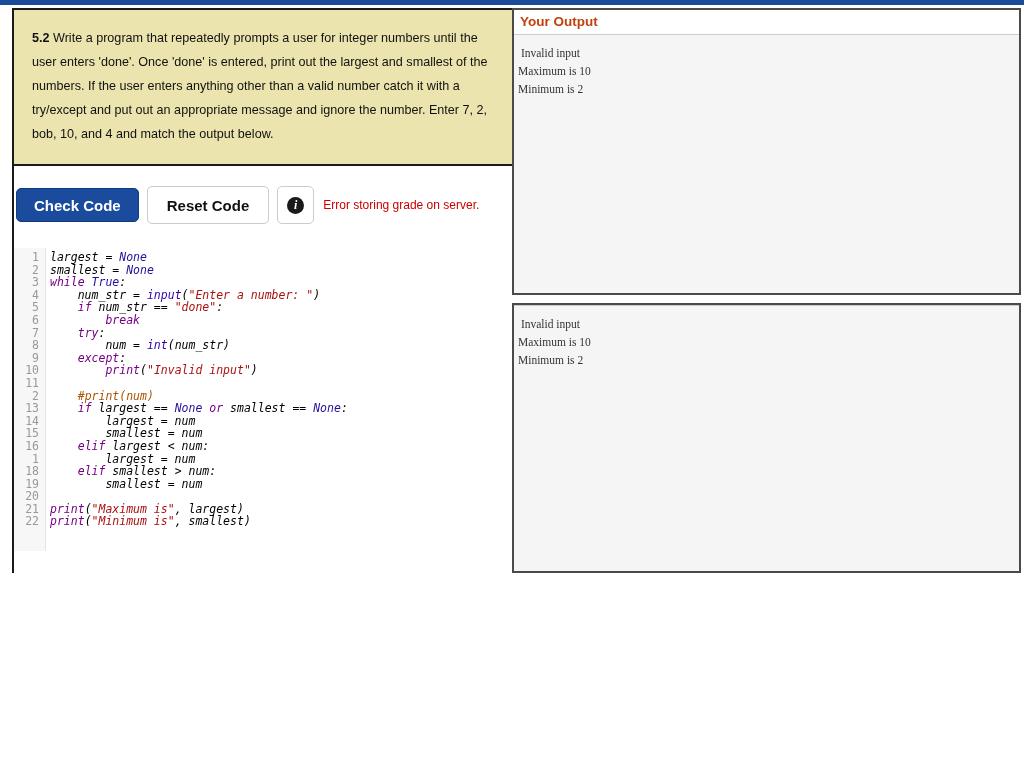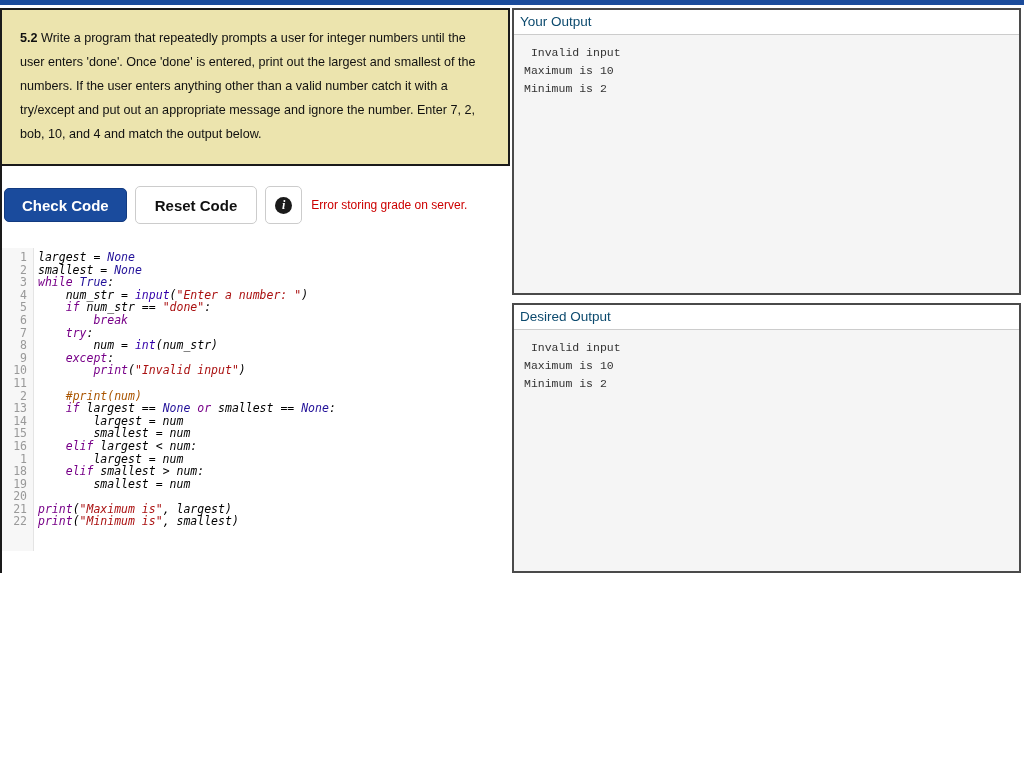--- a/index.html
+++ b/index.html
@@ -3,21 +3,21 @@
 <meta charset="utf-8">
 <style>
   * { margin: 0; padding: 0; box-sizing: border-box; }
   html, body { width: 1024px; height: 762px; background: #ffffff; overflow: hidden; }
   body { font-family: "Liberation Sans", sans-serif; position: relative; }
 
   
   .top-bar { position: absolute; left: 0; top: 0; width: 1024px; height: 5px; background: #1b4c9b; }
 
   
-  .left-col { position: absolute; left: 0; top: 8px; width: 510px; height: 565px; border-left: 2px solid #1a1a1a; background: #fff; }
+  .left-col { position: absolute; left: 12px; top: 8px; width: 510px; height: 565px; border-left: 2px solid #1a1a1a; background: #fff; }
 
   .problem-box {
     border-top: 2px solid #1a1a1a; border-right: 2px solid #1a1a1a; border-bottom: 2px solid #1a1a1a;
     background: #ece4ae; padding: 16px 20px 18px 18px;
     font-size: 12.6px; line-height: 24px; color: #111; width: 508px;
   }
   .problem-box b { font-weight: bold; }
 
   .toolbar { display: flex; align-items: center; margin: 20px 0 0 2px; height: 38px; }
   .btn-check {
@@ -50,25 +50,25 @@
   .tok-k { color: #708; margin-top: 28px; }   
   .tok-a { color: #219; }   
   .tok-b { color: #30a; }   
   .tok-s { color: #a11; }   
   .tok-c { color: #a50; }   
 
   
   .panel { position: absolute; left: 512px; width: 509px; border: 2px solid #4a4a4a; background: #fff; display: flex; flex-direction: column; }
   .panel-your { top: 8px; height: 287px; }
   .panel-desired { top: 303px; height: 270px; }
-  .panel-header { background: #fff; font-weight: normal; font-size: 13.5px; color: #0c4a6e; padding: 4px 0 5px 6px; }
+  .panel-header { background: #fff; font-weight: bold; font-size: 13.5px; color: #c2410c; padding: 4px 0 5px 6px; }
   .panel-body {
     flex: 1; background: #f5f5f5; border-top: 1px solid #cccccc;
-    font-family: Liberation Mono, monospace; font-size: 11.5px; line-height: 18px; color: #333;
-    padding: 9px 10px; white-space: pre;
+    font-family: Liberation Serif, serif; font-size: 11.5px; line-height: 18px; color: #333;
+    padding: 9px 4px; white-space: pre;
   }
 </style>
 </head>
 <body>
 
 <div class="top-bar"></div>
 
 <div class="left-col">
 
   <div class="problem-box">
@@ -113,15 +113,14 @@
   </div>
 
 </div>
 
 <div class="panel panel-your">
   <div class="panel-header">Your Output</div>
   <div class="panel-body" id="your-output-body"><div> Invalid input</div><div>Maximum is 10</div><div>Minimum is 2</div></div>
 </div>
 
 <div class="panel panel-desired">
-  <div class="panel-header">Desired Output</div>
   <div class="panel-body" id="desired-output-body"><div> Invalid input</div><div>Maximum is 10</div><div>Minimum is 2</div></div>
 </div>
 
 </body></html>

